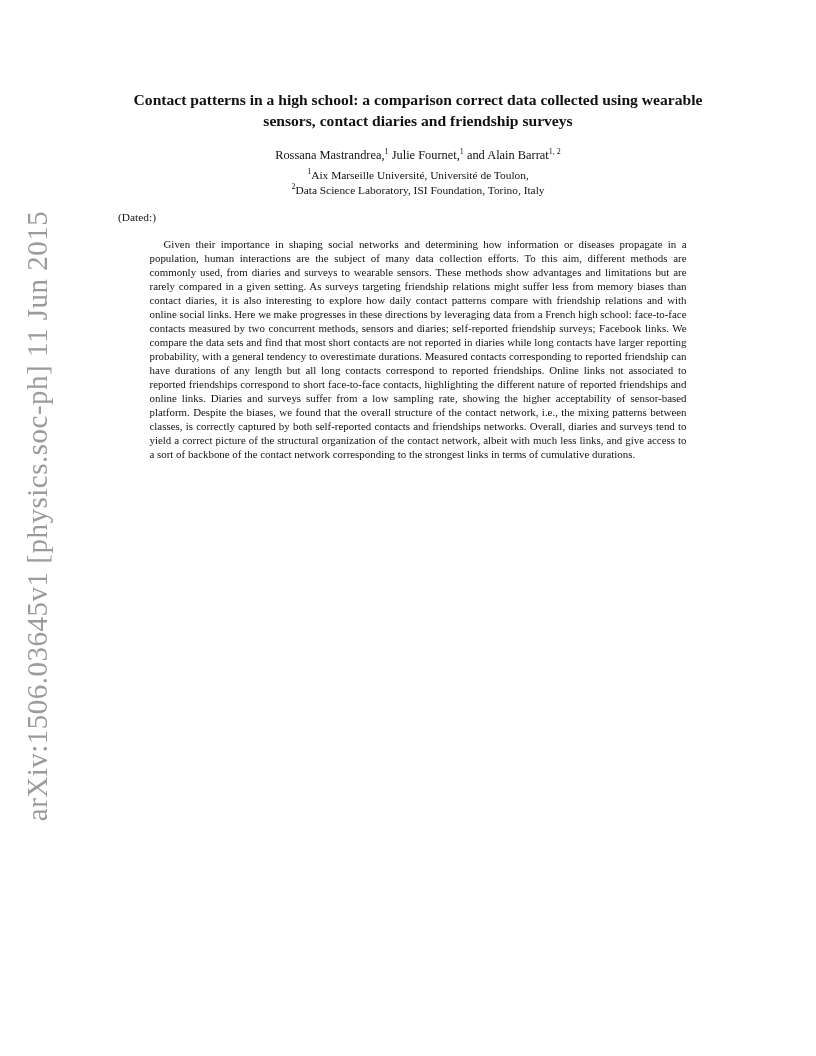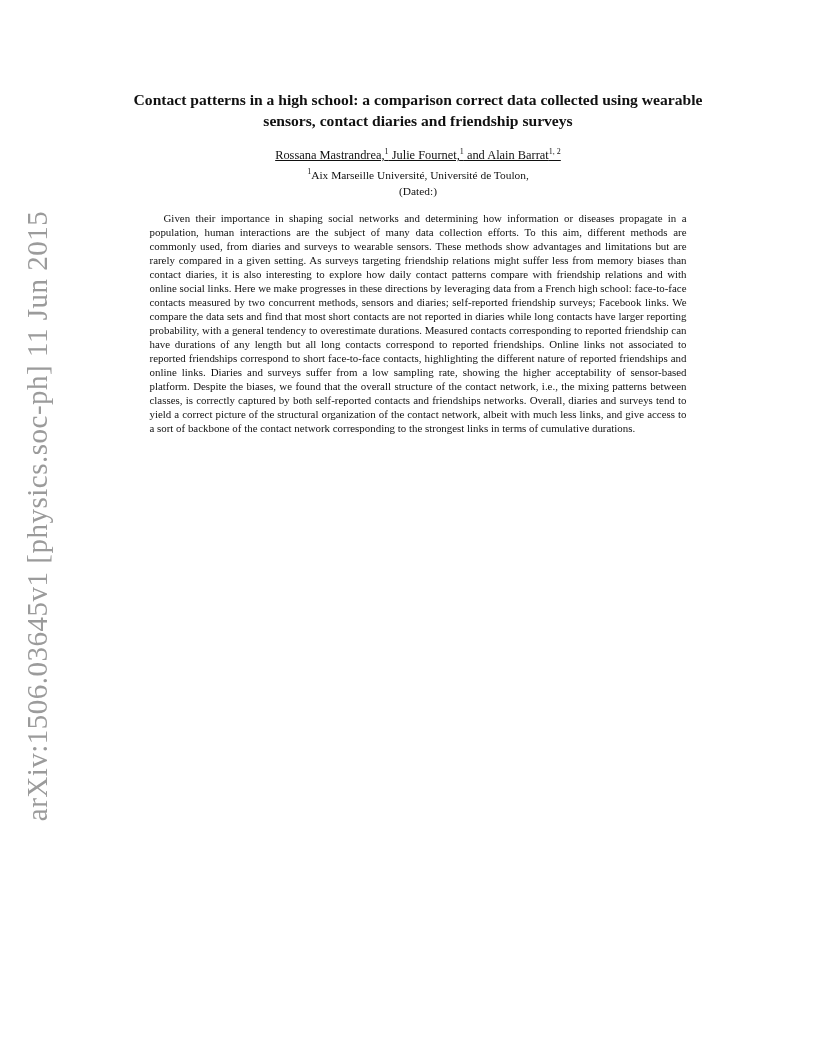--- a/index.html
+++ b/index.html
@@ -38,38 +38,37 @@
     font-size: 15.6px;
     font-weight: bold;
     line-height: 21px;
     text-align: center;
     padding: 0 10px;
   }
   .authors {
     margin-top: 17px;
     font-size: 12.4px;
     text-align: center;
-    text-decoration: underline;
   }
   .authors sup, .affil sup {
     font-size: 8px;
     vertical-align: super;
     line-height: 0;
   }
   .affils {
     margin-top: 5px;
     text-align: center;
     font-size: 11.4px;
     line-height: 14.6px;
   }
   .dated {
-    text-align: center;
+    text-align: left;
     font-size: 11.4px;
     line-height: 15px;
-    margin-top: 1px;
+    margin-top: 13px;
   }
   .abstract {
     margin: 12px auto 4px auto;
     width: 537px;
     font-size: 10.9px;
     line-height: 14px;
     text-align: justify;
     text-indent: 14px;
   }
 </style>
@@ -83,20 +82,21 @@
   <div class="content">
 
     <h1 class="title">Contact patterns in a high school: a comparison correct data collected using wearable sensors, contact diaries and friendship surveys</h1>
 
     <div class="authors">
       <span><span>Rossana Mastrandrea,</span><sup>1</sup></span><span><span> Julie Fournet,</span><sup>1</sup></span><span><span> and Alain Barrat</span><sup>1, 2</sup></span>
     </div>
 
     <div class="affils">
       <div class="affil"><sup>1</sup><span>Aix Marseille Université, Université de Toulon,</span></div>
+      <div class="affil"><sup>2</sup><span>Data Science Laboratory, ISI Foundation, Torino, Italy</span></div>
     </div>
 
     <div class="dated">(Dated:)</div>
 
     <p class="abstract">Given their importance in shaping social networks and determining how information or diseases propagate in a population, human interactions are the subject of many data collection efforts. To this aim, different methods are commonly used, from diaries and surveys to wearable sensors. These methods show advantages and limitations but are rarely compared in a given setting. As surveys targeting friendship relations might suffer less from memory biases than contact diaries, it is also interesting to explore how daily contact patterns compare with friendship relations and with online social links. Here we make progresses in these directions by leveraging data from a French high school: face-to-face contacts measured by two concurrent methods, sensors and diaries; self-reported friendship surveys; Facebook links. We compare the data sets and find that most short contacts are not reported in diaries while long contacts have larger reporting probability, with a general tendency to overestimate durations. Measured contacts corresponding to reported friendship can have durations of any length but all long contacts correspond to reported friendships. Online links not associated to reported friendships correspond to short face-to-face contacts, highlighting the different nature of reported friendships and online links. Diaries and surveys suffer from a low sampling rate, showing the higher acceptability of sensor-based platform. Despite the biases, we found that the overall structure of the contact network, i.e., the mixing patterns between classes, is correctly captured by both self-reported contacts and friendships networks. Overall, diaries and surveys tend to yield a correct picture of the structural organization of the contact network, albeit with much less links, and give access to a sort of backbone of the contact network corresponding to the strongest links in terms of cumulative durations.</p>
 
   </div>
 </div>
 
 </body></html>

